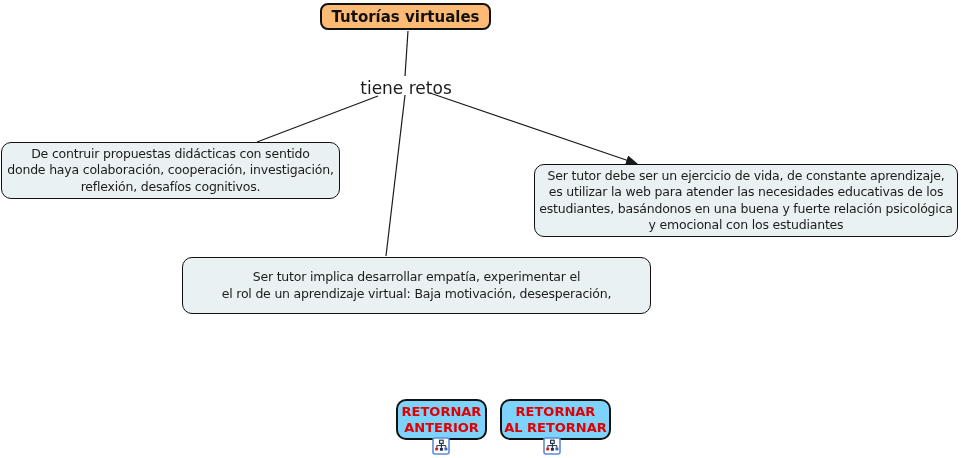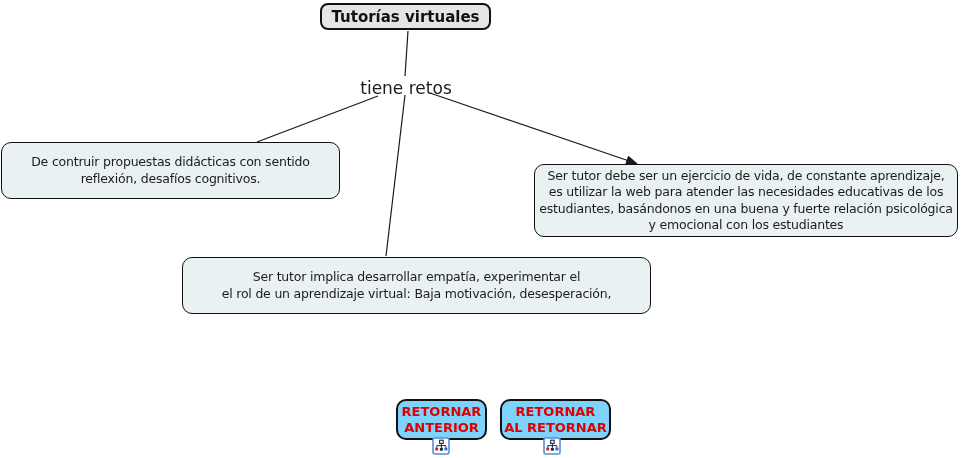--- a/index.html
+++ b/index.html
@@ -29,21 +29,21 @@
     text-align: center;
     display: flex;
     flex-direction: column;
     justify-content: center;
   }
   .node .tl { white-space: nowrap; }
   .title-node {
     position: absolute;
     box-sizing: border-box;
     left: 320px; top: 3px; width: 171px; height: 27px;
-    background: #e5e5e5;
+    background: #fdba74;
     border: 2px solid #111111;
     border-radius: 8px;
     color: #111111;
     font-size: 15px;
     font-weight: bold;
     display: flex;
     align-items: center;
     justify-content: center;
     white-space: nowrap;
   }
@@ -103,20 +103,21 @@
     <line x1="405" y1="95" x2="386" y2="256" stroke="#1a1a1a" stroke-width="1.2"></line>
     <line x1="430" y1="93" x2="635.7" y2="163.2" stroke="#1a1a1a" stroke-width="1.2" marker-end="url(#arrow)"></line>
   </svg>
 
   <div class="title-node">Tutorías virtuales</div>
 
   <div class="link-label">tiene retos</div>
 
   <div class="node node-left">
     <div class="tl">De contruir propuestas didácticas con sentido</div>
+    <div class="tl">donde haya colaboración, cooperación, investigación,</div>
     <div class="tl">reflexión, desafíos cognitivos.</div>
   </div>
 
   <div class="node node-right">
     <div class="tl">Ser tutor debe ser un ejercicio de vida, de constante aprendizaje,</div>
     <div class="tl">es utilizar la web para atender las necesidades educativas de los</div>
     <div class="tl">estudiantes, basándonos en una buena y fuerte relación psicológica</div>
     <div class="tl">y emocional con los estudiantes</div>
   </div>
 

